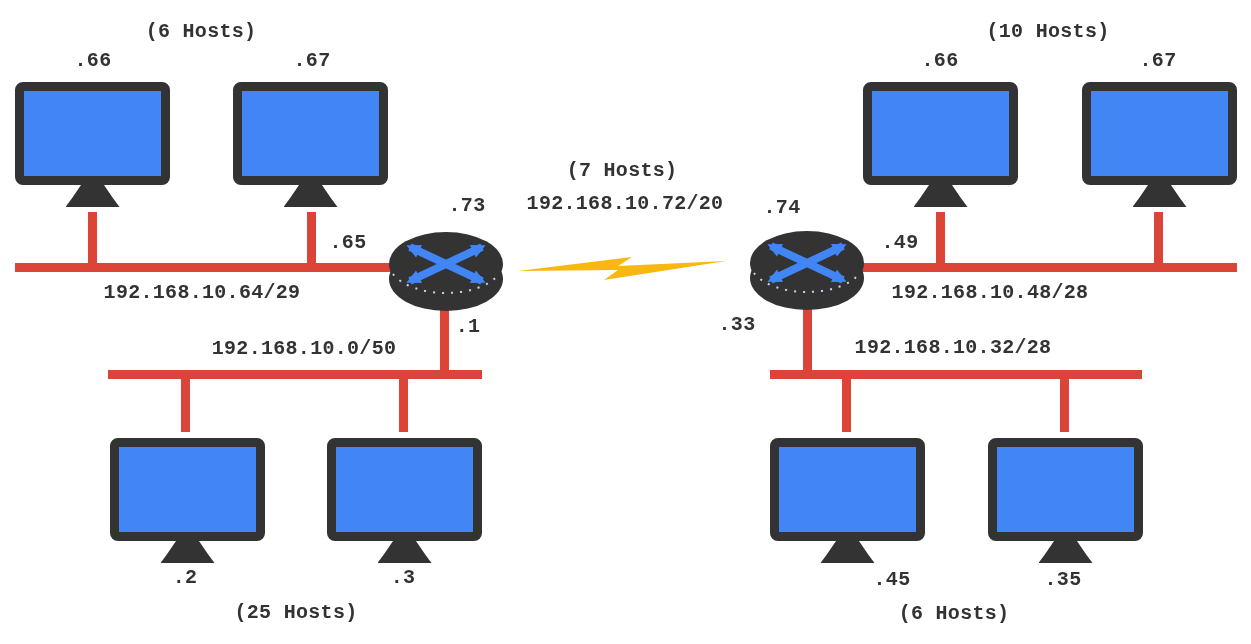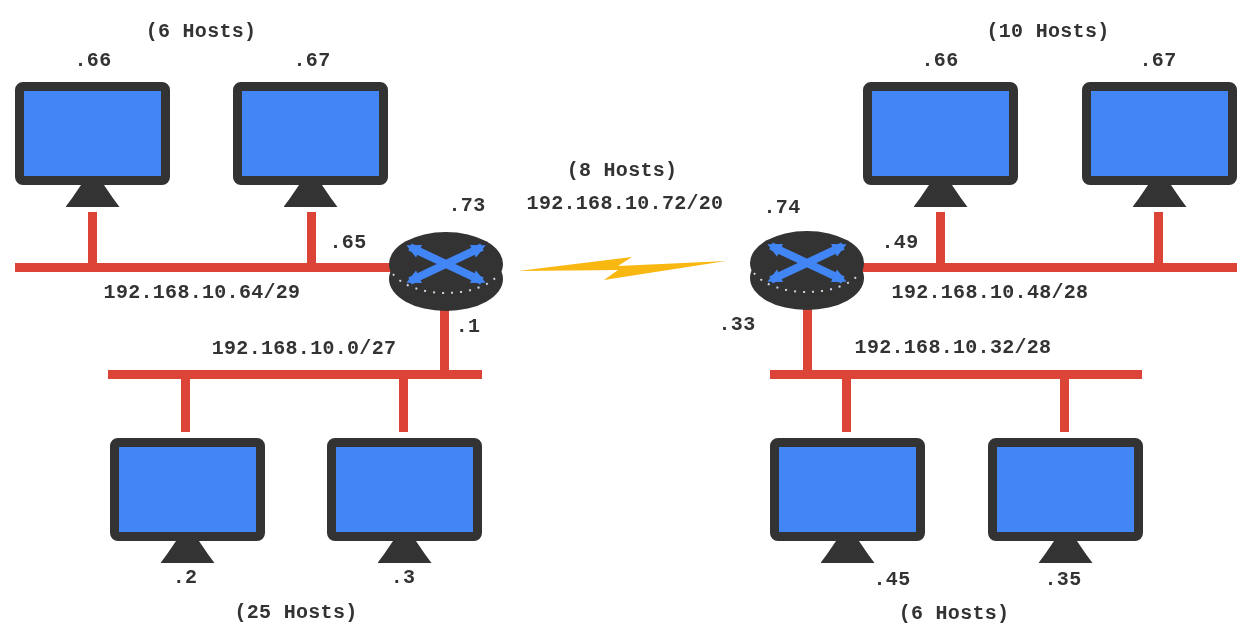--- a/index.html
+++ b/index.html
@@ -131,32 +131,32 @@
     <polygon points="2,18 116,4 102,13 210,8 88,27 102,17" fill="var(--yellow)"></polygon>
   </svg>
 
   <div class="lbl" style="left:201px; top:32px">(6 Hosts)</div>
   <div class="lbl" style="left:93px;  top:61px">.66</div>
   <div class="lbl" style="left:312px; top:61px">.67</div>
   <div class="lbl" style="left:348px; top:243px">.65</div>
   <div class="lbl" style="left:202px; top:293px">192.168.10.64/29</div>
 
   <div class="lbl" style="left:467px; top:206px">.73</div>
-  <div class="lbl" style="left:622px; top:171px">(8 Hosts)</div>
+  <div class="lbl" style="left:622px; top:171px">(7 Hosts)</div>
   <div class="lbl" style="left:625px; top:204px">192.168.10.72/20</div>
   <div class="lbl" style="left:782px; top:208px">.74</div>
 
   <div class="lbl" style="left:1048px; top:32px">(10 Hosts)</div>
   <div class="lbl" style="left:940px;  top:61px">.66</div>
   <div class="lbl" style="left:1158px; top:61px">.67</div>
   <div class="lbl" style="left:900px;  top:243px">.49</div>
   <div class="lbl" style="left:990px; top:293px">192.168.10.48/28</div>
 
   <div class="lbl" style="left:468px; top:327px">.1</div>
-  <div class="lbl" style="left:304px; top:349px">192.168.10.0/27</div>
+  <div class="lbl" style="left:304px; top:349px">192.168.10.0/50</div>
   <div class="lbl" style="left:185px; top:578px">.2</div>
   <div class="lbl" style="left:403px; top:578px">.3</div>
   <div class="lbl" style="left:296px; top:613px">(25 Hosts)</div>
 
   <div class="lbl" style="left:737px; top:325px">.33</div>
   <div class="lbl" style="left:953px; top:348px">192.168.10.32/28</div>
   <div class="lbl" style="left:892px; top:580px">.45</div>
   <div class="lbl" style="left:1063px; top:580px">.35</div>
   <div class="lbl" style="left:954px; top:614px">(6 Hosts)</div>
 

